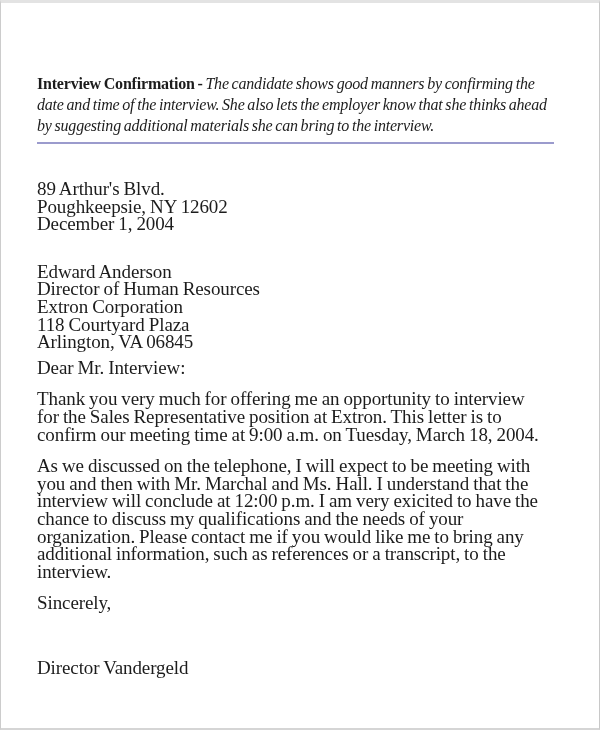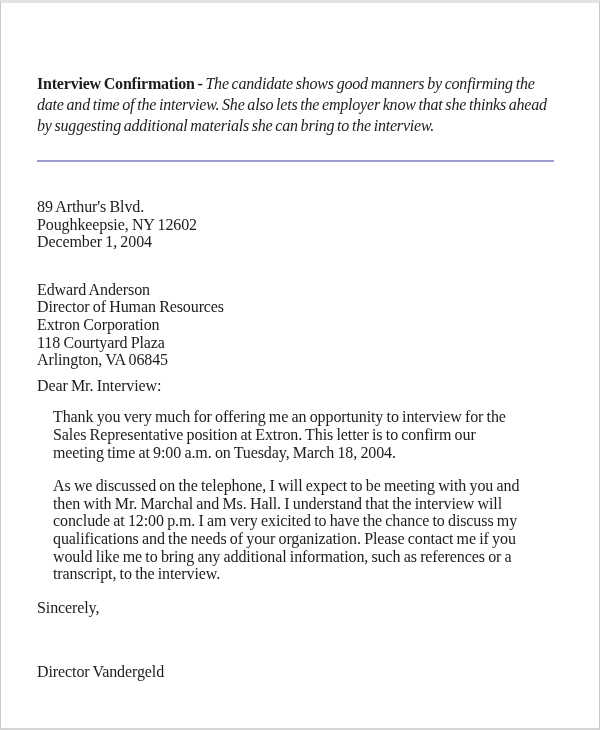--- a/index.html
+++ b/index.html
@@ -29,39 +29,39 @@
   }
   
   .intro {
     margin: 0;
     margin-top: 70px;
     width: 517px;
     font-size: 16px;
     line-height: 21px;
     letter-spacing: -0.2px;
     word-spacing: -1px;
-    padding-bottom: 24px;
+    padding-bottom: 6px;
     border-bottom: 2px solid #9b9bcd;
   }
   .intro .intro-title {
     font-weight: bold;
     font-style: normal;
   }
   .intro .intro-sep {
     font-weight: bold;
     font-style: normal;
     white-space: pre;
   }
   .intro .intro-desc {
     font-style: italic;
   }
   
   .letter {
     width: 505px;
-    font-size: 16px;
+    font-size: 19px;
     line-height: 17.6px;
     letter-spacing: -0.1px;
     word-spacing: -0.6px;
   }
   .addr-block {
     margin: 0;
   }
   .sender-block {
     margin-top: 36px;
   }
@@ -69,21 +69,21 @@
     margin-top: 30px;
   }
   .addr-line {
     display: block;
   }
   .salutation {
     margin: 0;
     margin-top: 8px;
   }
   .para {
-    margin: 16px;
+    margin: 0;
     margin-top: 14px;
   }
   .closing {
     margin: 0;
     margin-top: 14px;
   }
   .signature {
     margin: 0;
     margin-top: 47px;
   }

